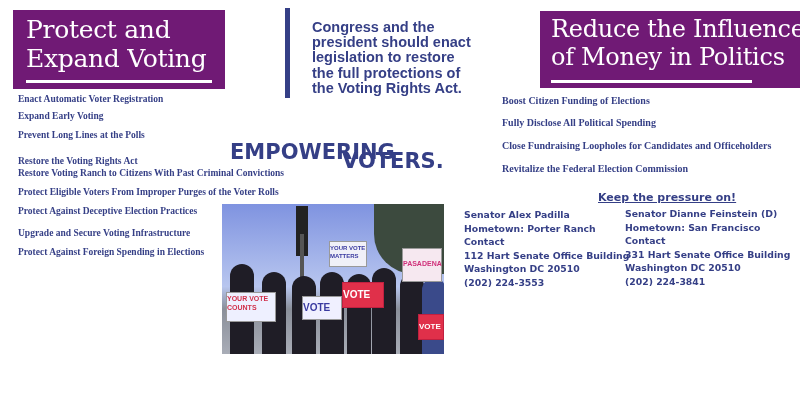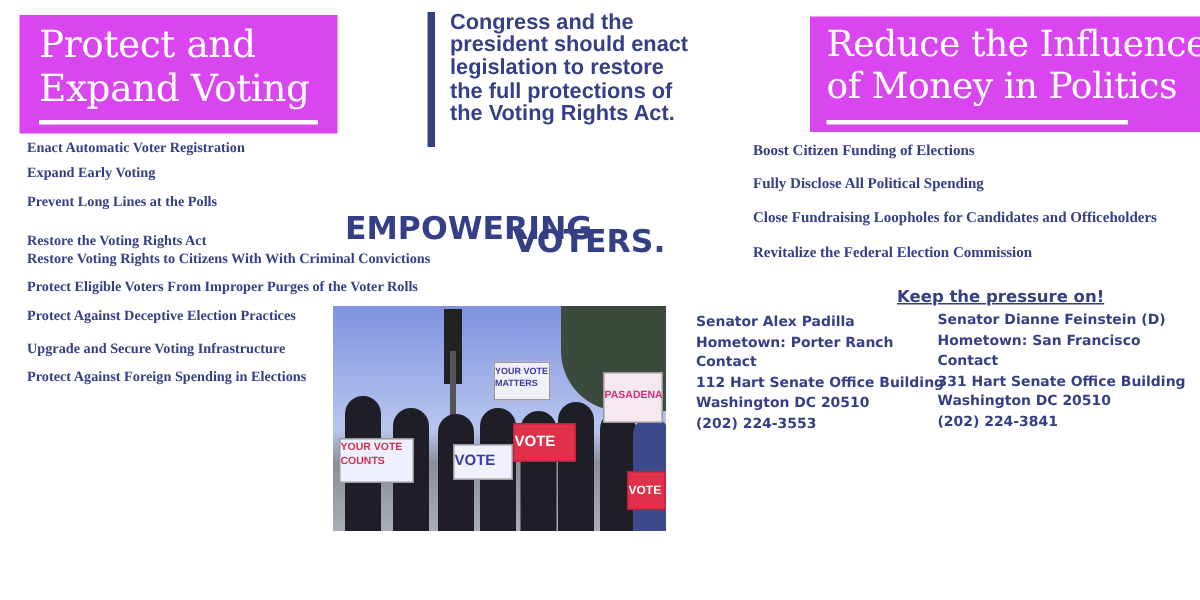--- a/index.html
+++ b/index.html
@@ -1,32 +1,32 @@
 <!DOCTYPE html>
 <html><head>
   <meta charset="utf-8">
   <style>
     html, body { margin:0; padding:0; }
     body { width:800px; height:400px; background:#ffffff; position:relative; overflow:hidden; font-family:"Liberation Serif", serif; }
-    .box { position:absolute; background:#d946ef; color:#fff; box-sizing:border-box; }
+    .box { position:absolute; background:#701a75; color:#fff; box-sizing:border-box; }
     .box .title { font-family:"DejaVu Serif", "Liberation Serif", serif; font-size:25px; line-height:29px; letter-spacing:-0.3px; }
     .box .rule { position:absolute; height:3px; background:#ffffff; }
     #left-box { left:13px; top:10px; width:212px; height:79px; }
     #left-box .title { position:absolute; left:13px; top:5px; }
     #left-box .rule { left:13px; right:13px; top:70px; }
     #right-box { left:499px; top:11px; width:265px; height:77px;margin-left:41px; }
     #right-box .title { position:absolute; left:11px; top:4px; font-size:24px; line-height:28px; }
     #right-box .rule { left:11px; width:201px; top:69px; }
     .list { position:absolute; list-style:none; margin:0; padding:0; }
     .list li { position:absolute; left:0; white-space:nowrap; color:#353f86; font-weight:bold; font-family:"Liberation Serif", serif; font-size:9.5px; }
     #left-list { left:18px; top:0; }
     #right-list { left:502px; top:0; }
     #right-list li { font-size:10px; }
     .quote { position:absolute; left:285px; top:8px; height:90px; border-left:5px solid #353f86; padding-left:10px; }
-    .quote p { margin:0; font-family:"Liberation Sans", sans-serif; font-weight:bold; color:#353f86; font-size:14.5px; line-height:15.2px; width:160px; }
+    .quote p { margin:12px; font-family:"Liberation Sans", sans-serif; font-weight:bold; color:#353f86; font-size:14.5px; line-height:15.2px; width:160px; }
     .empower { position:absolute; font-family:"DejaVu Sans", sans-serif; font-weight:bold; color:#353f86; font-size:21px; line-height:24px; }
     #empower-1 { left:230px; top:124px;margin-top:16px; }
     #empower-2 { left:342px; top:149px; }
     .photo { position:absolute; left:222px; top:204px; width:222px; height:150px; overflow:hidden; background:linear-gradient(#7f93e0 0%, #b8c6ef 55%, #8a8f9a 70%, #a9adb7 100%); }
     .sign { position:absolute; font-family:"Liberation Sans", sans-serif; font-weight:bold; text-align:left; box-sizing:border-box; border:1px solid #999; }
     .person { position:absolute; bottom:0; width:24px; background:#1f1d26; border-radius:12px 12px 0 0; }
     .keep { position:absolute; left:578px; top:191px; font-family:"DejaVu Sans", sans-serif; font-weight:bold; color:#353f86; font-size:11px; text-decoration:underline;margin-left:20px; }
     .senator { position:absolute; font-family:"DejaVu Sans", sans-serif; font-weight:bold; color:#353f86; font-size:9.3px; line-height:13.5px; white-space:nowrap; }
     .senator div { height:13.5px; }
     #senator-1 { left:464px; top:208px; }
@@ -41,21 +41,21 @@
     <div>Expand Voting</div>
   </div>
   <div class="rule"></div>
 </div>
 
 <ul id="left-list" class="list">
   <li style="top:94px">Enact Automatic Voter Registration</li>
   <li style="top:111px">Expand Early Voting</li>
   <li style="top:130px">Prevent Long Lines at the Polls</li>
   <li style="top:156px">Restore the Voting Rights Act</li>
-  <li style="top:168px">Restore Voting Rights to Citizens With With Criminal Convictions</li>
+  <li style="top:168px">Restore Voting Ranch to Citizens With Past Criminal Convictions</li>
   <li style="top:187px">Protect Eligible Voters From Improper Purges of the Voter Rolls</li>
   <li style="top:206px">Protect Against Deceptive Election Practices</li>
   <li style="top:228px">Upgrade and Secure Voting Infrastructure</li>
   <li style="top:247px">Protect Against Foreign Spending in Elections</li>
 </ul>
 
 <div class="quote">
   <p>Congress and the president should enact legislation to restore the full protections of the Voting Rights Act.</p>
 </div>
 

